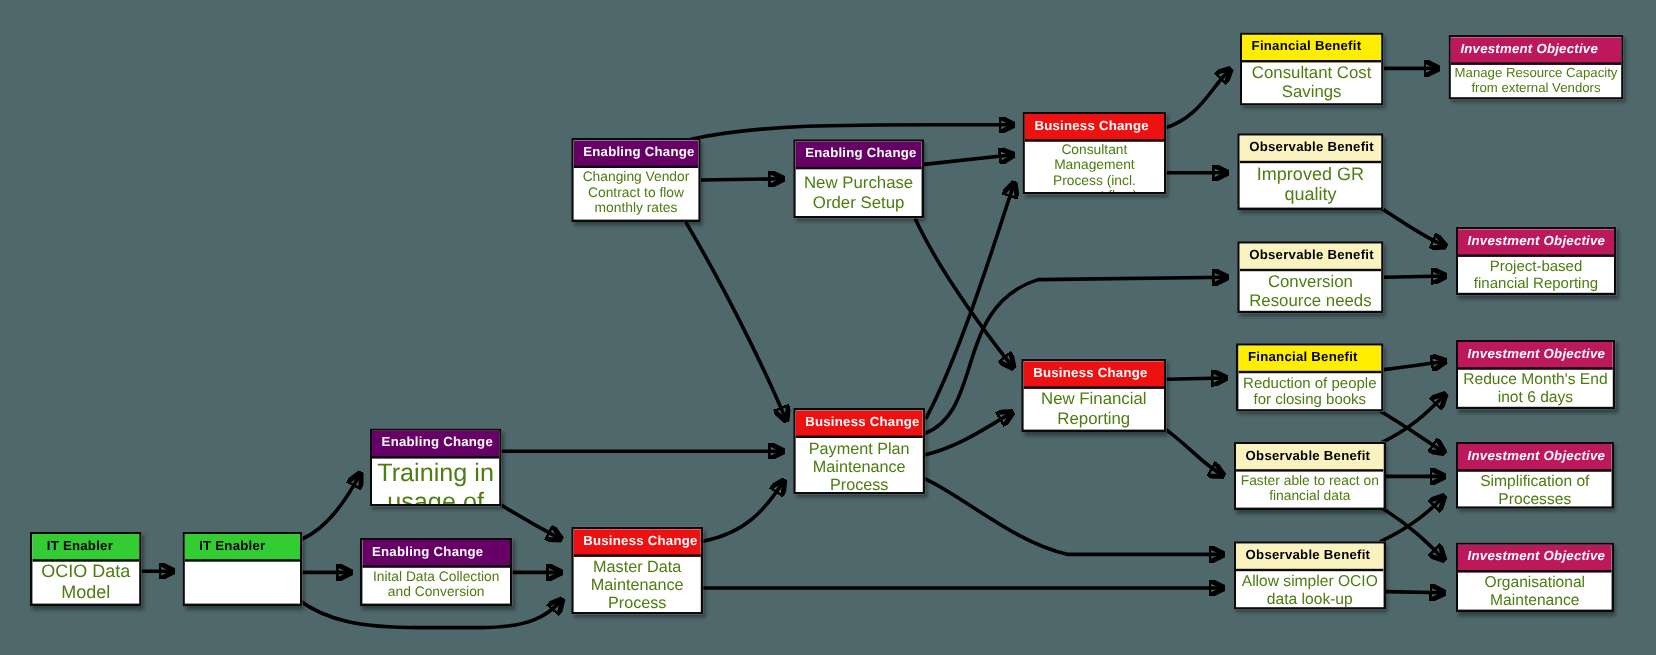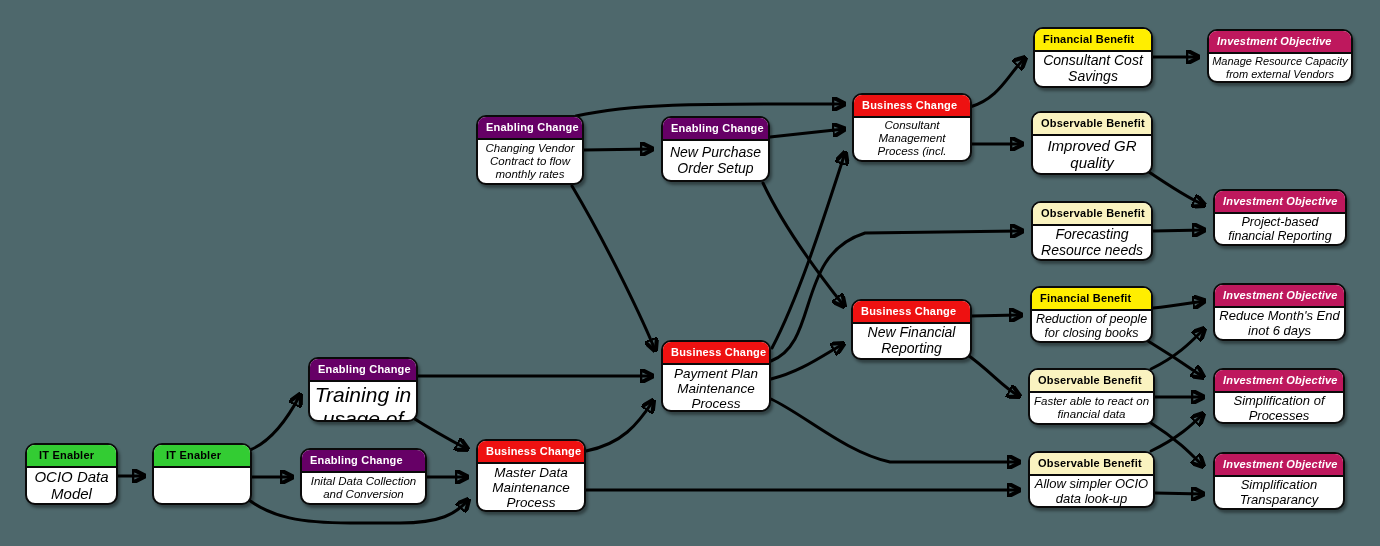--- a/index.html
+++ b/index.html
@@ -4,33 +4,33 @@
 <style>
   html,body{margin:0;padding:0;background:#4e686c;}
   #canvas{
     position:relative;width:1380px;height:546px;overflow:hidden;
     background:#4e686c;font-family:"Liberation Sans",sans-serif;
   }
   #edges{position:absolute;left:0;top:0;width:1380px;height:546px;}
   #edges path{stroke:#000;stroke-width:3;fill:none;stroke-linecap:round;}
   .node{
     position:absolute;box-sizing:border-box;background:#fff;
-    border:2.5px solid #0a0a0a;border-radius:10px;
+    border:2.5px solid #0a0a0a;border-radius:0;
     box-shadow:2px 3px 3px rgba(0,0,0,0.38);
     display:flex;flex-direction:column;overflow:hidden;
   }
   .hdr{
     flex:0 0 auto;height:19px;line-height:19px;
     font-size:11px;font-weight:bold;letter-spacing:.2px;
     padding:1px 0 1px 8px;border-bottom:2px solid #0a0a0a;
     white-space:nowrap;
   }
   .body{
     flex:1 1 auto;display:flex;align-items:center;justify-content:center;
-    text-align:center;color:#000000;line-height:1.12;padding:1px 3px;font-style:italic;
+    text-align:center;color:#4d7c0f;line-height:1.12;padding:1px 3px;
   }
   .type-it .hdr{background:#33cc33;color:#000;padding-left:12px;}
   .type-ec .hdr{background:#660066;color:#fff;}
   .type-bc .hdr{background:#ee1111;color:#fff;}
   .type-fb .hdr{background:#ffee00;color:#000;}
   .type-ob .hdr{background:#faf3c0;color:#000;}
   .type-io .hdr{background:#be185d;color:#fff;font-style:italic;}
 </style>
 </head>
 <body>
@@ -136,21 +136,21 @@
     <div class="body" style="font-size:11px">Manage Resource Capacity from external Vendors</div>
   </div>
 
   <div class="node type-ob" style="left:1031px;top:111px;width:122px;height:64px">
     <div class="hdr">Observable Benefit</div>
     <div class="body" style="font-size:15px">Improved GR quality</div>
   </div>
 
   <div class="node type-ob" style="left:1031px;top:201px;width:122px;height:60px">
     <div class="hdr">Observable Benefit</div>
-    <div class="body" style="font-size:14px">Forecasting Resource needs</div>
+    <div class="body" style="font-size:14px">Conversion Resource needs</div>
   </div>
 
   <div class="node type-io" style="left:1213px;top:189px;width:134px;height:57px">
     <div class="hdr">Investment Objective</div>
     <div class="body" style="font-size:12.5px">Project-based financial Reporting</div>
   </div>
 
   <div class="node type-fb" style="left:1030px;top:286px;width:123px;height:57px">
     <div class="hdr">Financial Benefit</div>
     <div class="body" style="font-size:12.5px">Reduction of people for closing books</div>
@@ -171,16 +171,16 @@
     <div class="body" style="font-size:13px">Simplification of Processes</div>
   </div>
 
   <div class="node type-ob" style="left:1028px;top:451px;width:127px;height:57px">
     <div class="hdr">Observable Benefit</div>
     <div class="body" style="font-size:13px">Allow simpler OCIO data look-up</div>
   </div>
 
   <div class="node type-io" style="left:1213px;top:452px;width:132px;height:58px">
     <div class="hdr">Investment Objective</div>
-    <div class="body" style="font-size:13px">Simplification Transparancy</div>
+    <div class="body" style="font-size:13px">Organisational Maintenance</div>
   </div>
 
 </div>
 
 </body></html>

